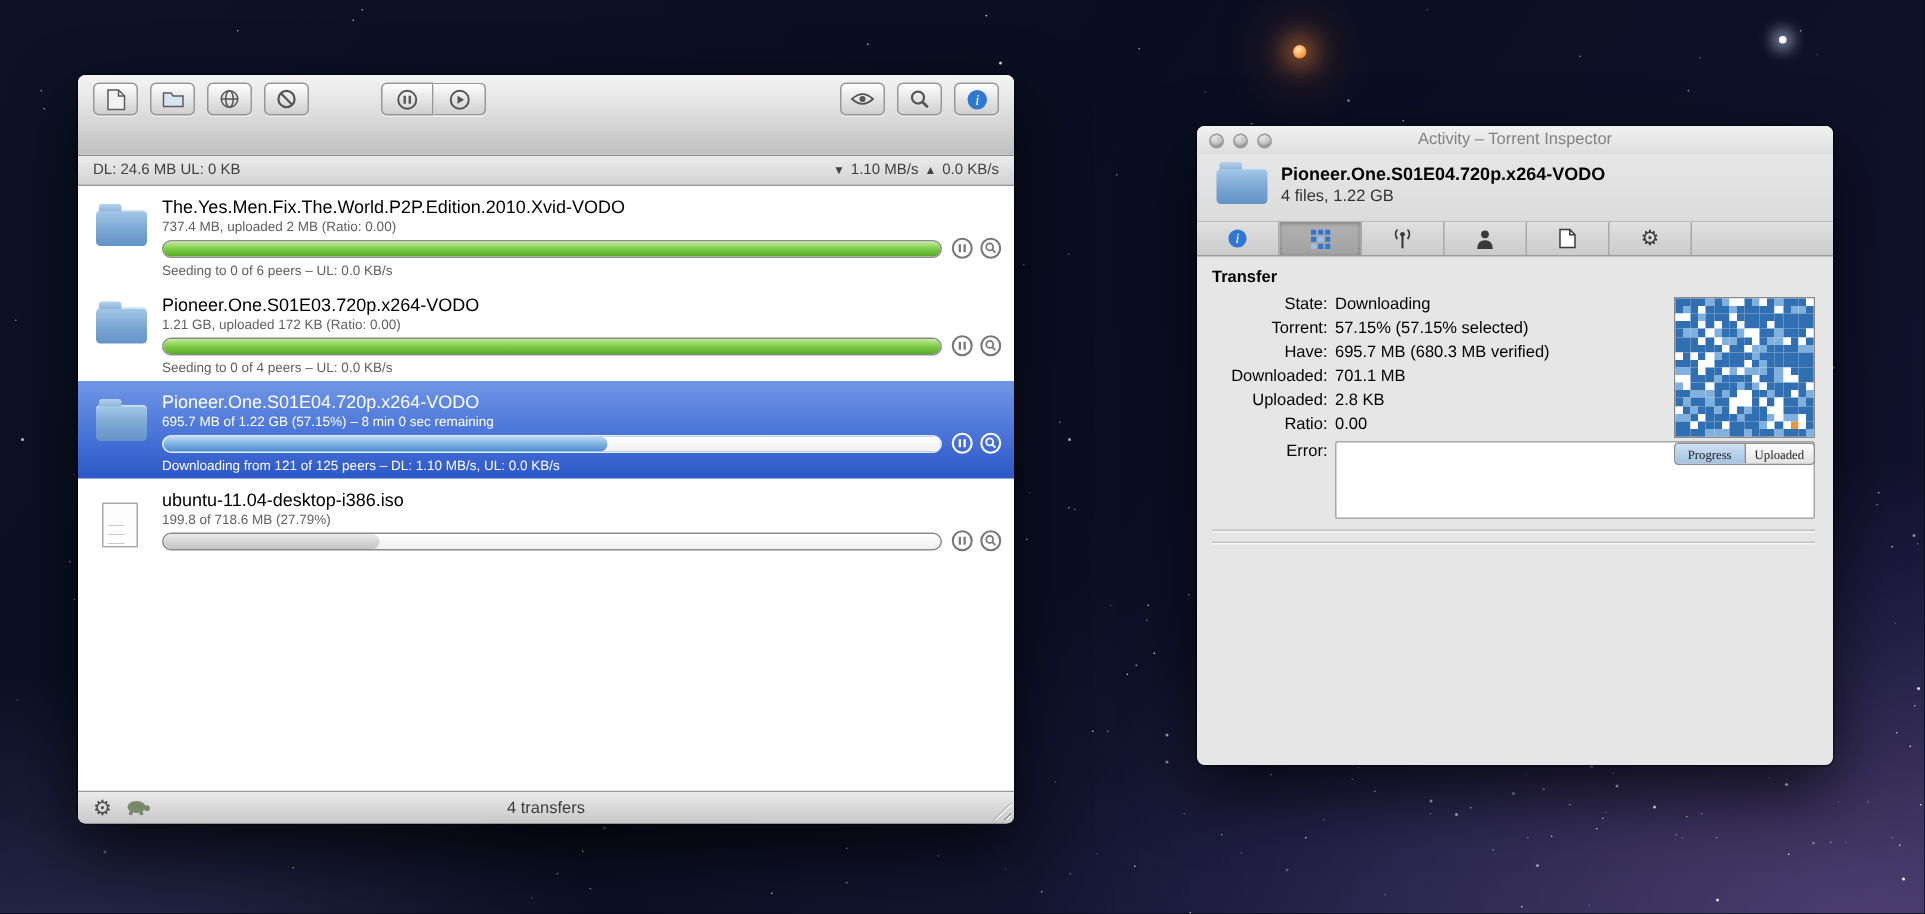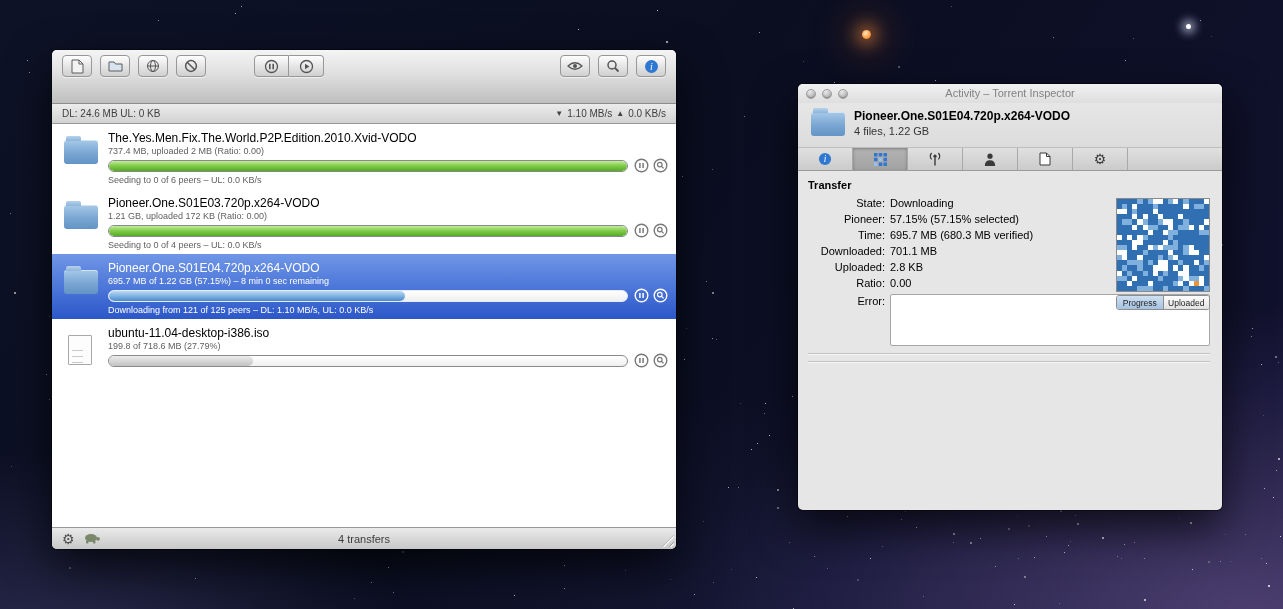--- a/index.html
+++ b/index.html
@@ -111,21 +111,21 @@
   .val.dim { color:#8a8a8a; }
   .transfer-section { position:relative; }
   .error-row { display:flex; margin-top:2px; }
   .error-row .lbl { width:82px; text-align:right; padding-right:5px; flex:none; line-height:14px; }
   .error-box { flex:1; height:52px; background:#fff; border:1px solid #a6a6a6; border-radius:2px; }
   .pieces-grid { position:absolute; top:19px; right:0; width:94px; height:94px; border:1px solid #8a8a8a; background:#fff;
     display:grid; grid-template-columns:repeat(18,1fr); grid-auto-rows:1fr; }
   .pieces-legend { position:absolute; top:116px; right:0; width:94px; height:15px; display:flex;
     border:1px solid #8d8d8d; border-radius:3px; overflow:hidden; font-size:8.5px; background:#fff; }
   .pieces-legend .segbtn { flex:1; display:flex; align-items:center; justify-content:center; color:#222; cursor:default;
-    background:linear-gradient(#fdfdfd,#e2e2e2); }
+    background:linear-gradient(#fdfdfd,#e2e2e2);font-family:Liberation Serif, serif; }
   .pieces-legend .segbtn.selected { background:linear-gradient(#cfe0f2,#a3c2e2); }
   .pieces-legend .segbtn:first-child { border-right:1px solid #8d8d8d; }
   .insp-divider { border-top:1px solid #c2c2c2; box-shadow:0 1px 0 rgba(255,255,255,.6); margin:7px 0 6px; }
 </style>
 </head>
 <body>
 
 <div class="desktop-bg">
   <div class="bright-star"></div>
   <div class="bright-star2"></div>
@@ -693,25 +693,25 @@
   <div class="insp-content">
 
     <div class="transfer-section">
       <div class="insp-heading">Transfer</div>
 
       <div class="kv-row">
           <span class="lbl">State:</span>
           <span class="val">Downloading</span>
         </div>
       <div class="kv-row">
-          <span class="lbl">Pioneer:</span>
+          <span class="lbl">Torrent:</span>
           <span class="val">57.15% (57.15% selected)</span>
         </div>
       <div class="kv-row">
-          <span class="lbl">Time:</span>
+          <span class="lbl">Have:</span>
           <span class="val">695.7 MB (680.3 MB verified)</span>
         </div>
       <div class="kv-row">
           <span class="lbl">Downloaded:</span>
           <span class="val">701.1 MB</span>
         </div>
       <div class="kv-row">
           <span class="lbl">Uploaded:</span>
           <span class="val">2.8 KB</span>
         </div>

